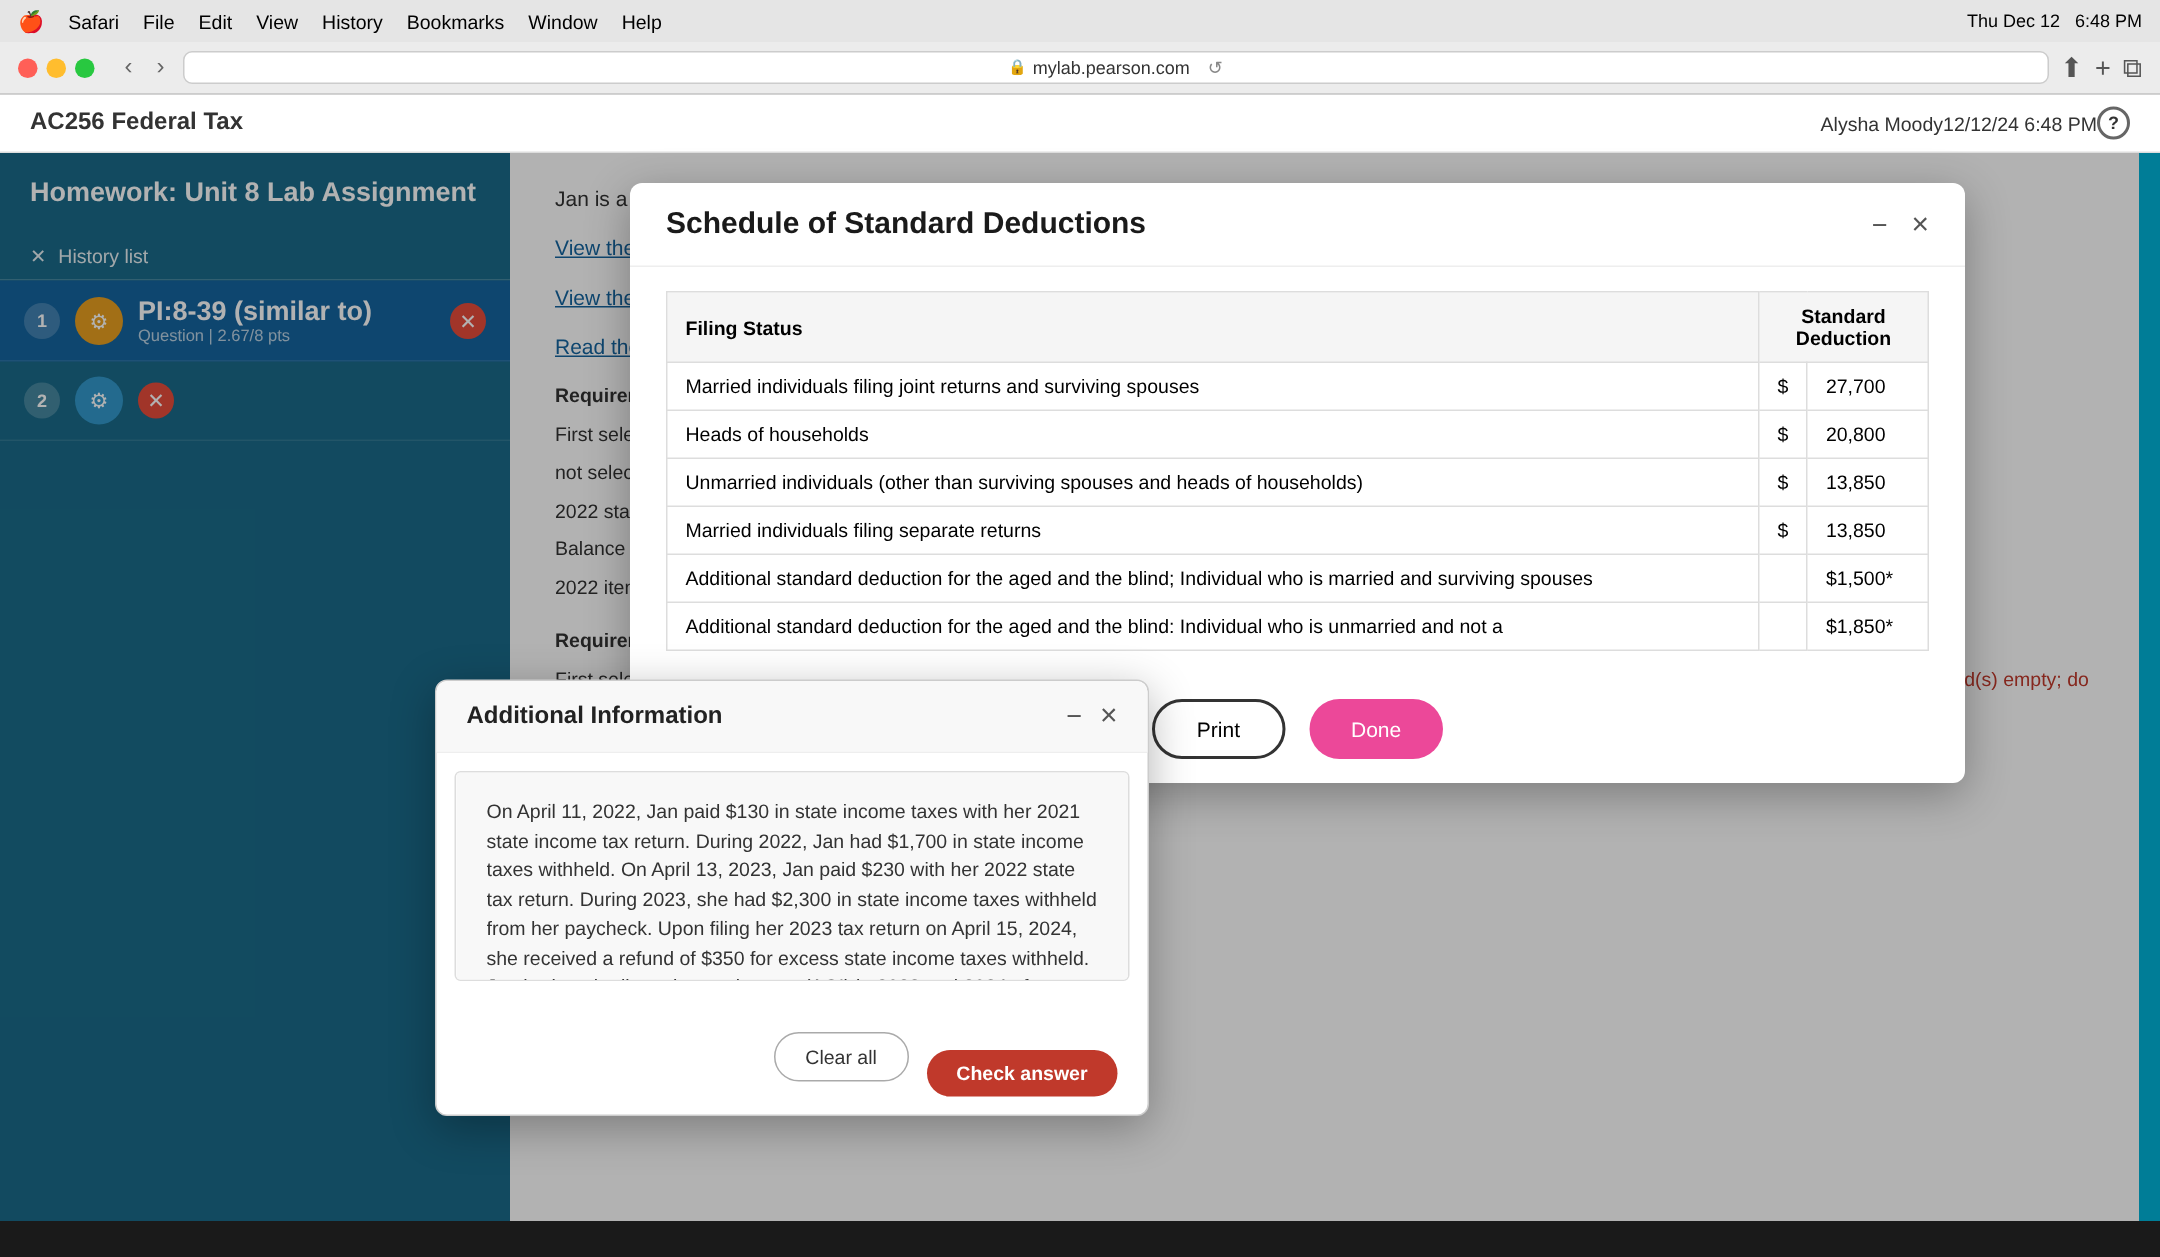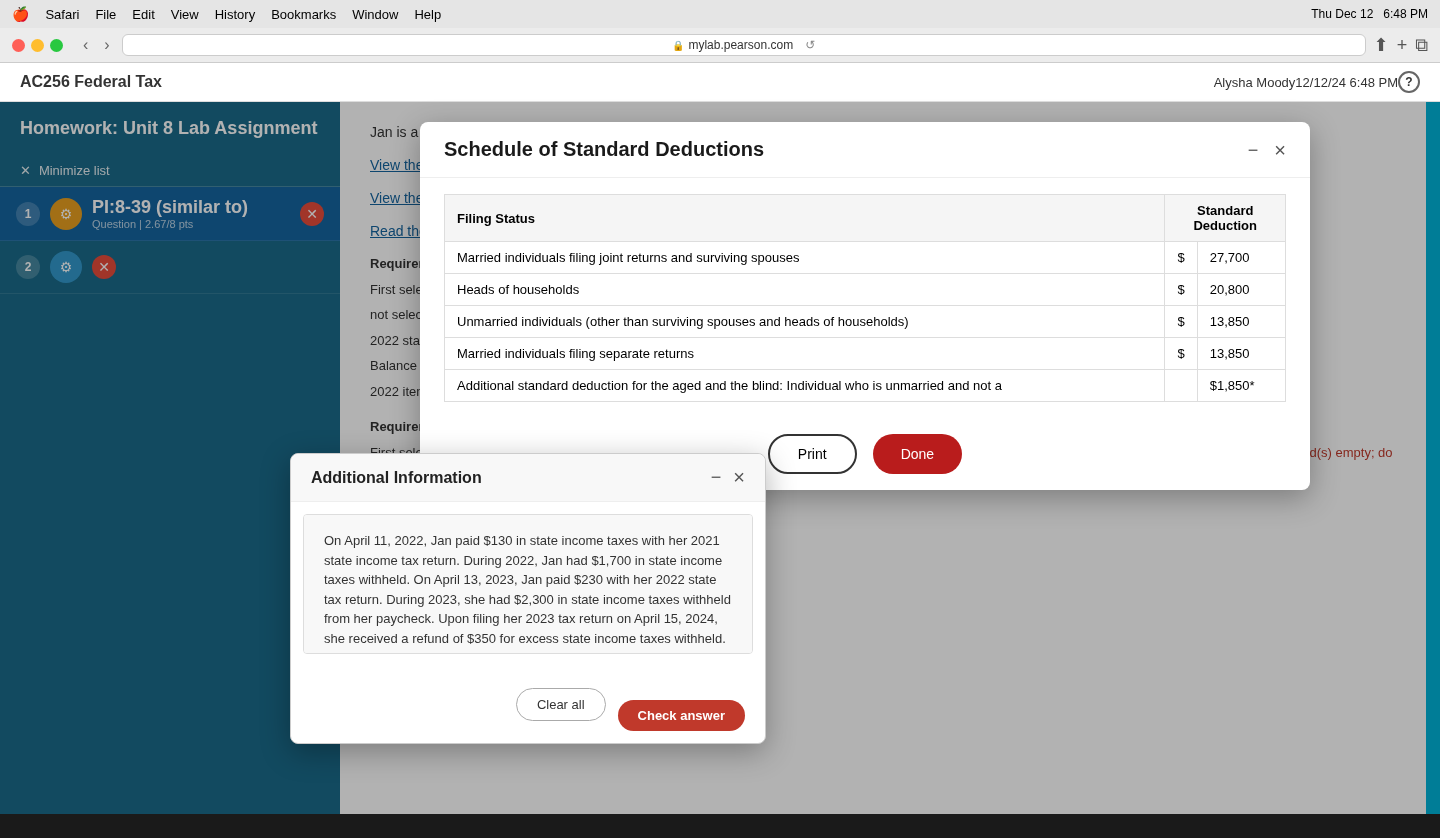--- a/index.html
+++ b/index.html
@@ -323,21 +323,21 @@
       padding: 10px 28px;
       border: 2px solid #333;
       background: white;
       border-radius: 20px;
       font-size: 14px;
       cursor: pointer;
     }
     .btn-done {
       padding: 10px 28px;
       border: none;
-      background: #b91c1c;
+      background: #ec4899;
       color: white;
       border-radius: 20px;
       font-size: 14px;
       cursor: pointer;
     }
 
     
     .modal-additional {
       position: absolute;
       bottom: 70px;
@@ -464,21 +464,21 @@
 
 <div class="main-layout">
 
   <div class="sidebar">
     <div class="sidebar-header">
       <span>Homework:</span>
       <span>Unit 8 Lab Assignment</span>
     </div>
     <div class="sidebar-minimize">
       <span>✕</span>
-      <span>Minimize list</span>
+      <span>History list</span>
     </div>
 
     <div class="sidebar-item active">
       <div class="item-number">1</div>
       <div class="item-icon orange">⚙</div>
       <div class="item-details">
         <div class="item-title">PI:8-39 (similar to)</div>
         <div class="item-subtitle">Question | 2.67/8 pts</div>
       </div>
       <div class="item-action cross">✕</div>
@@ -563,20 +563,25 @@
               <td>Unmarried individuals (other than surviving spouses and heads of households)</td>
               <td class="dollar-sign">$</td>
               <td class="amount">13,850</td>
             </tr>
             <tr>
               <td>Married individuals filing separate returns</td>
               <td class="dollar-sign">$</td>
               <td class="amount">13,850</td>
             </tr>
             <tr>
+              <td>Additional standard deduction for the aged and the blind; Individual who is married and surviving spouses</td>
+              <td class="dollar-sign"></td>
+              <td class="amount">$1,500*</td>
+            </tr>
+            <tr>
               <td>Additional standard deduction for the aged and the blind: Individual who is unmarried and not a</td>
               <td class="dollar-sign"></td>
               <td class="amount">$1,850*</td>
             </tr>
           </tbody>
         </table>
       </div>
       <div class="modal-footer">
         <button class="btn-print">Print</button>
         <button class="btn-done">Done</button>

